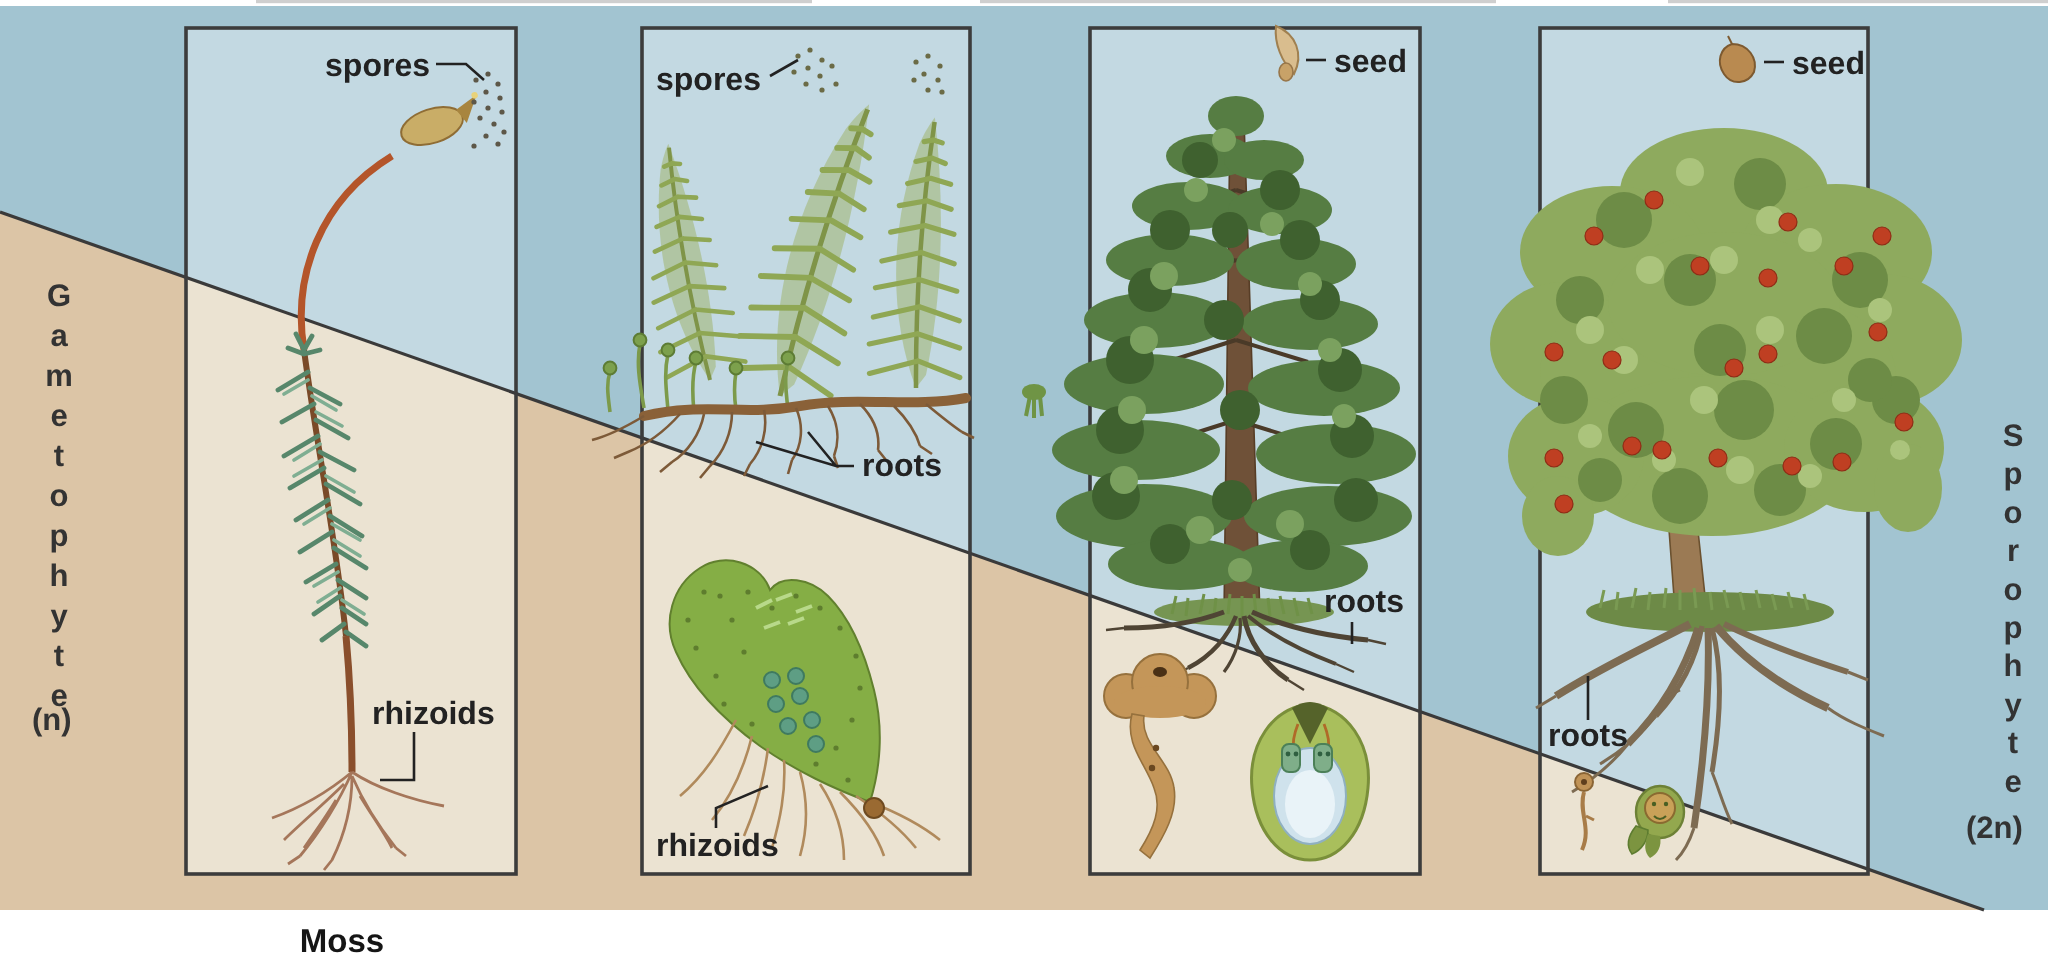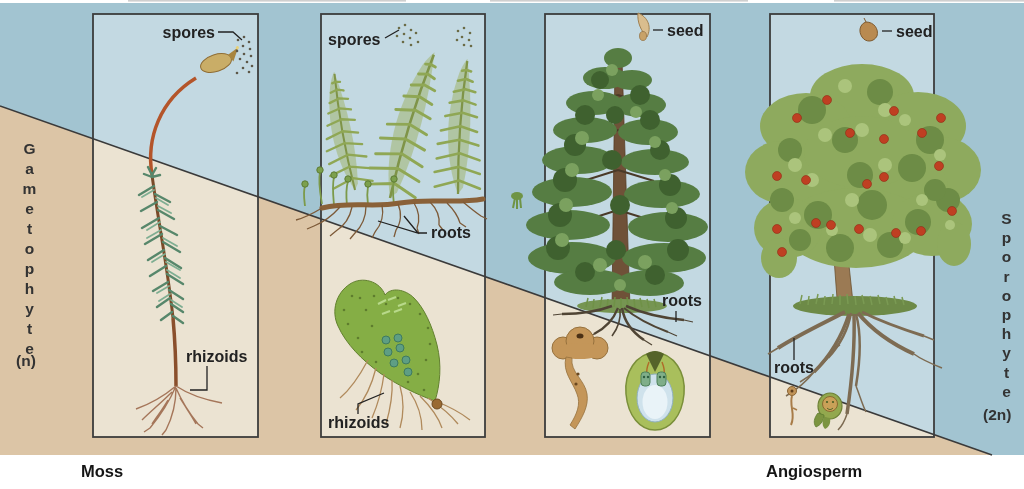--- a/index.html
+++ b/index.html
@@ -7,21 +7,21 @@
          font-family:"Liberation Sans",sans-serif;background:#fca5a5;font-weight:bold;}
   #stage svg{position:absolute;left:0;top:0;}
   svg text{font-family:"Liberation Sans",sans-serif;font-size:16px;fill:#222;}
   .v-label{position:absolute;writing-mode:vertical-rl;text-orientation:upright;
            font-size:15.5px;color:#333;}
   #gametophyte-label{left:20px;top:140px;letter-spacing:3px;}
   #sporophyte-label{left:997px;top:210px;letter-spacing:2.2px;}
   .ploidy{position:absolute;font-size:15.5px;color:#333;}
   #gametophyte-ploidy{left:16px;top:352px;}
   #sporophyte-ploidy{left:983px;top:406px;}
-  .panel-name{position:absolute;top:462px;width:180px;
+  .panel-name{position:absolute;top:462px;width:180px;text-align:center;
               font-size:16.5px;color:#151515;}
   #name-moss{left:81px;} #name-fern{left:310px;}
   #name-gymnosperm{left:530px;} #name-angiosperm{left:766px;}
 </style>
 </head>
 <body>
 
 <div id="stage">
 <svg width="1024" height="489" viewBox="0 0 1024 489">
 
@@ -434,14 +434,13 @@
     <line x1="794" y1="338" x2="794" y2="360" stroke="#222" stroke-width="1.3"></line>
   </g>
 </svg>
 
 <div id="gametophyte-label" class="v-label">Gametophyte</div>
 <div id="gametophyte-ploidy" class="ploidy">(n)</div>
 <div id="sporophyte-label" class="v-label">Sporophyte</div>
 <div id="sporophyte-ploidy" class="ploidy">(2n)</div>
 
 <div id="name-moss" class="panel-name">Moss</div>
-<div id="name-angiosperm" class="panel-name">Angiosperm</div>
 </div>
 
 </body></html>

